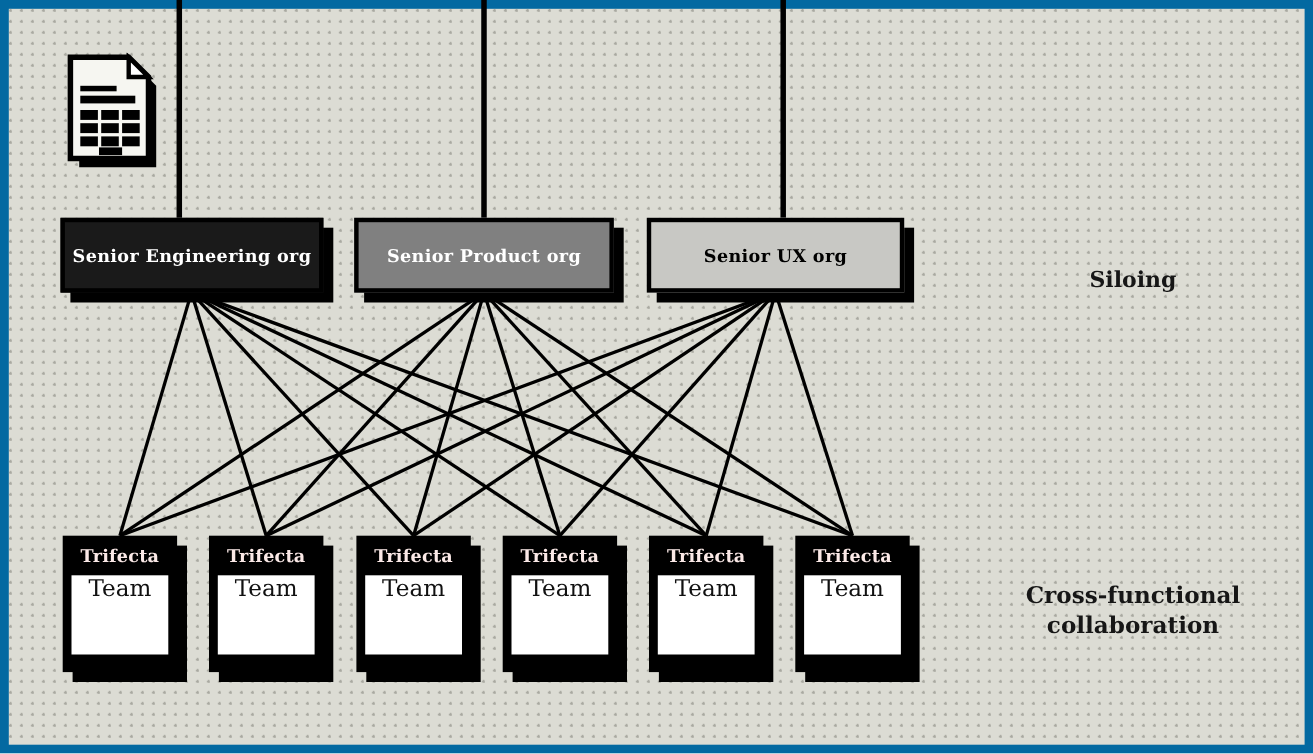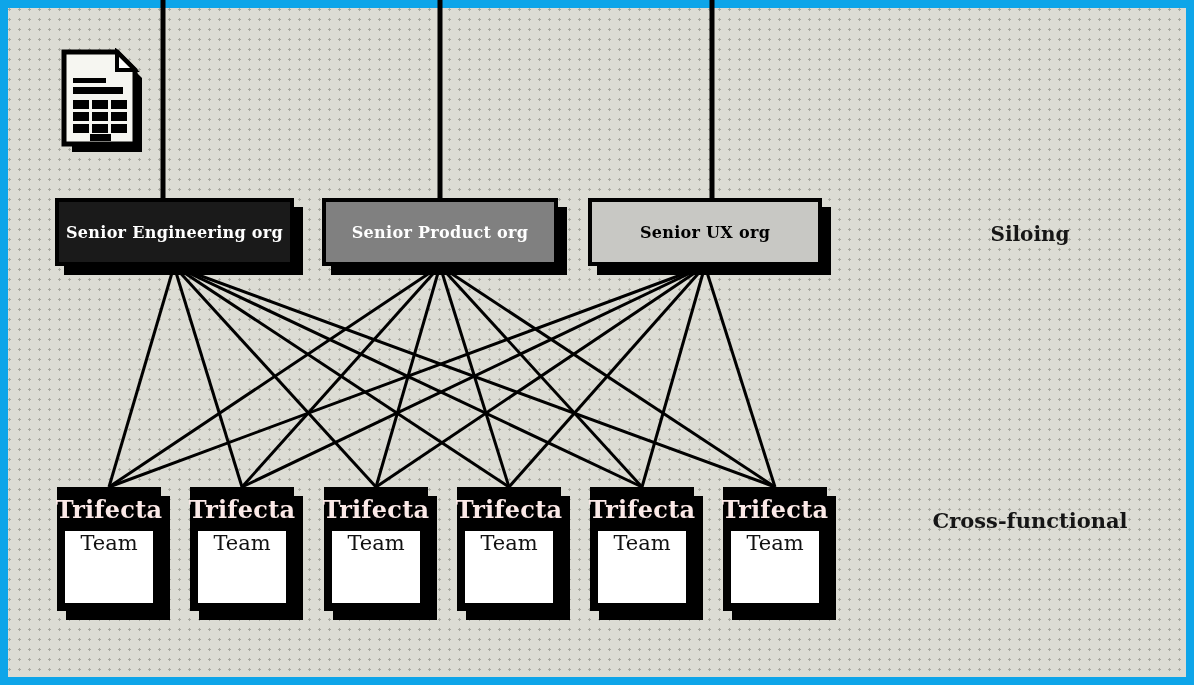--- a/index.html
+++ b/index.html
@@ -5,21 +5,21 @@
   html, body {
     margin: 0;
     padding: 0;
     background: #ffffff;
   }
   #stage {
     position: relative;
     width: 1194px;
     height: 685px;
     overflow: hidden;
-    background: #0ea5e9;
+    background: #0369a1;
     font-family: "DejaVu Serif", "Liberation Serif", serif;
   }
   
   #canvas {
     position: absolute;
     left: 8px;
     top: 8px;
     width: 1178px;
     height: 669px;
     background-color: #dcdcd4;
@@ -77,21 +77,21 @@
     box-sizing: border-box;
     background: #000000;
     box-shadow: 9px 9px 0 0 #000000;
     display: flex;
     flex-direction: column;
     align-items: center;
   }
   .team-title {
     color: #fbe9e7;
     font-weight: bold;
-    font-size: 24px;
+    font-size: 16px;
     line-height: 1;
     padding: 11px 0 9px 0;
     letter-spacing: 0.2px;
   }
   .team-body {
     background: #ffffff;
     width: 88px;
     height: 72px;
     display: flex;
     align-items: flex-start;
@@ -103,20 +103,21 @@
     font-weight: normal;
   }
 
   
   .annot {
     position: absolute;
     text-align: center;
     font-weight: bold;
     color: #161616;
     line-height: 1.28;
+    margin-top: 20px;
   }
   .annot.siloing { font-size: 20px; }
   .annot.cross   { font-size: 21px; }
 </style>
 </head>
 <body>
 
 <div id="stage">
   <div id="canvas">
 
@@ -225,15 +226,16 @@
       <span class="team-body-label">Team</span>
     </span>
   </div>
 
   <div class="annot siloing" style="left:930px; top:222px; width:200px;">
     <span>Siloing</span>
   </div>
 
   <div class="annot cross" style="left:915px; top:508px; width:230px;">
     <div>Cross-functional</div>
+    <div>collaboration</div>
   </div>
 
 </div>
 
 </body></html>

